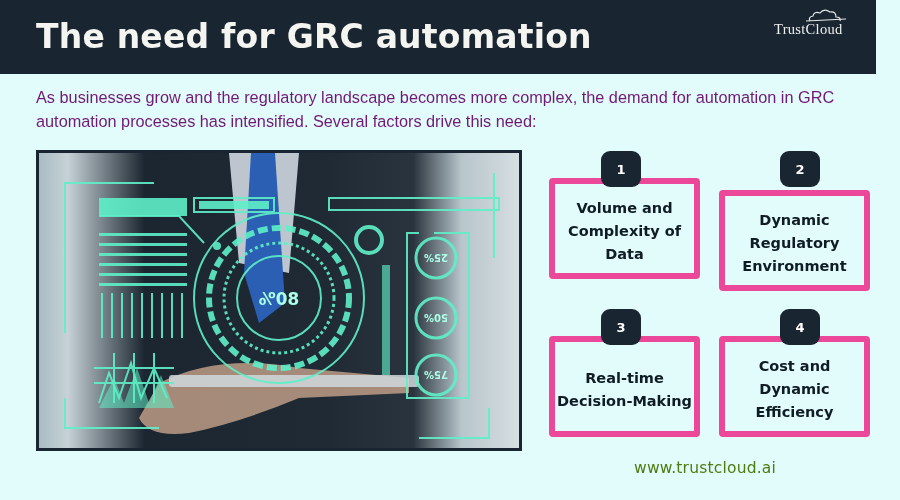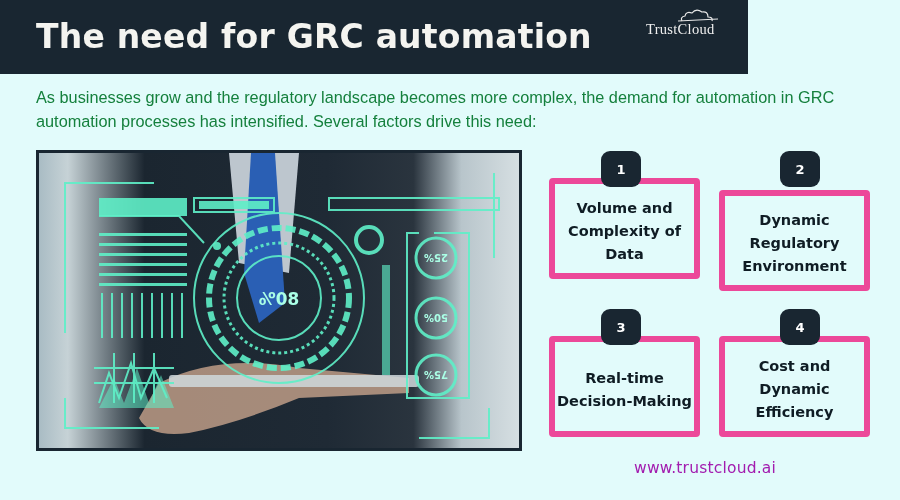--- a/index.html
+++ b/index.html
@@ -4,41 +4,41 @@
   <style>
     * { box-sizing: border-box; margin: 0; padding: 0; }
     html, body { width: 900px; height: 500px; overflow: hidden; }
     body {
       background: #e2fbfb;
       font-family: "DejaVu Sans", "Liberation Sans", sans-serif;
       position: relative;
       color: #0f1c24;
     }
     .header {
-      position: absolute; left: 0; top: 0; width: 748px; height: 74px;
+      position: absolute; left: 0; top: 0; width: 876px; height: 74px;
       background: #192631;
     }
     .page-title {
       position: absolute; left: 36px; top: 20px;
       font-size: 33px; font-weight: bold; color: #f4f4f0;
       letter-spacing: 0.2px; line-height: 1;
     }
     .logo {
       position: absolute; right: 10px; top: 8px; width: 92px; height: 32px;
     }
     .logo svg { position: absolute; left: 32px; top: 0; }
     .logo-text {
       position: absolute; left: 0; top: 13px;
       font-family: Liberation Serif, serif; font-size: 14.5px; color: #f0f0f0;
       letter-spacing: 0.3px;
     }
     .intro {
       position: absolute; left: 36px; top: 85px; width: 840px;
       font-family: "Liberation Sans", sans-serif;
-      font-size: 16.3px; line-height: 24px; color: #15803d;
+      font-size: 16.3px; line-height: 24px; color: #701a75;
     }
     .photo {
       position: absolute; left: 36px; top: 150px; width: 486px; height: 301px;
       border: 3px solid #192631;
       overflow: hidden;
       background: linear-gradient(90deg, #a9bcc4 0%, #c6d2d6 6%, #1b2630 22%, #1f2a35 60%, #2a343e 78%, #b8c5cb 88%, #d6dfe2 100%);
     }
     .photo svg { position: absolute; left: 0; top: 0; }
     .card {
       position: absolute; width: 151px; height: 101px;
@@ -55,21 +55,21 @@
     .badge {
       position: absolute; width: 40px; height: 36px;
       background: #192631; border-radius: 9px;
       color: #ffffff; font-size: 13px; font-weight: bold;
       display: flex; align-items: center; justify-content: center;
       font-family: "DejaVu Sans", sans-serif;
     }
     .site-url {
       position: absolute; left: 634px; top: 459px;
       font-family: "DejaVu Sans", sans-serif;
-      font-size: 15.5px; color: #a21caf; letter-spacing: 0.2px; text-align: center;
+      font-size: 15.5px; color: #4d7c0f; letter-spacing: 0.2px; text-align: center;
     }
   </style>
 </head>
 <body>
 
 <div class="header">
   <h1 class="page-title">The need for GRC automation</h1>
   <div class="logo">
     <svg width="40" height="16" viewBox="0 0 40 16">
       <path d="M4 13 Q2 9 7 8 Q8 3 14 5 Q18 0 24 4 Q30 3 30 9 Q35 9 34 13" fill="none" stroke="#e8e8e8" stroke-width="1.2"></path>

